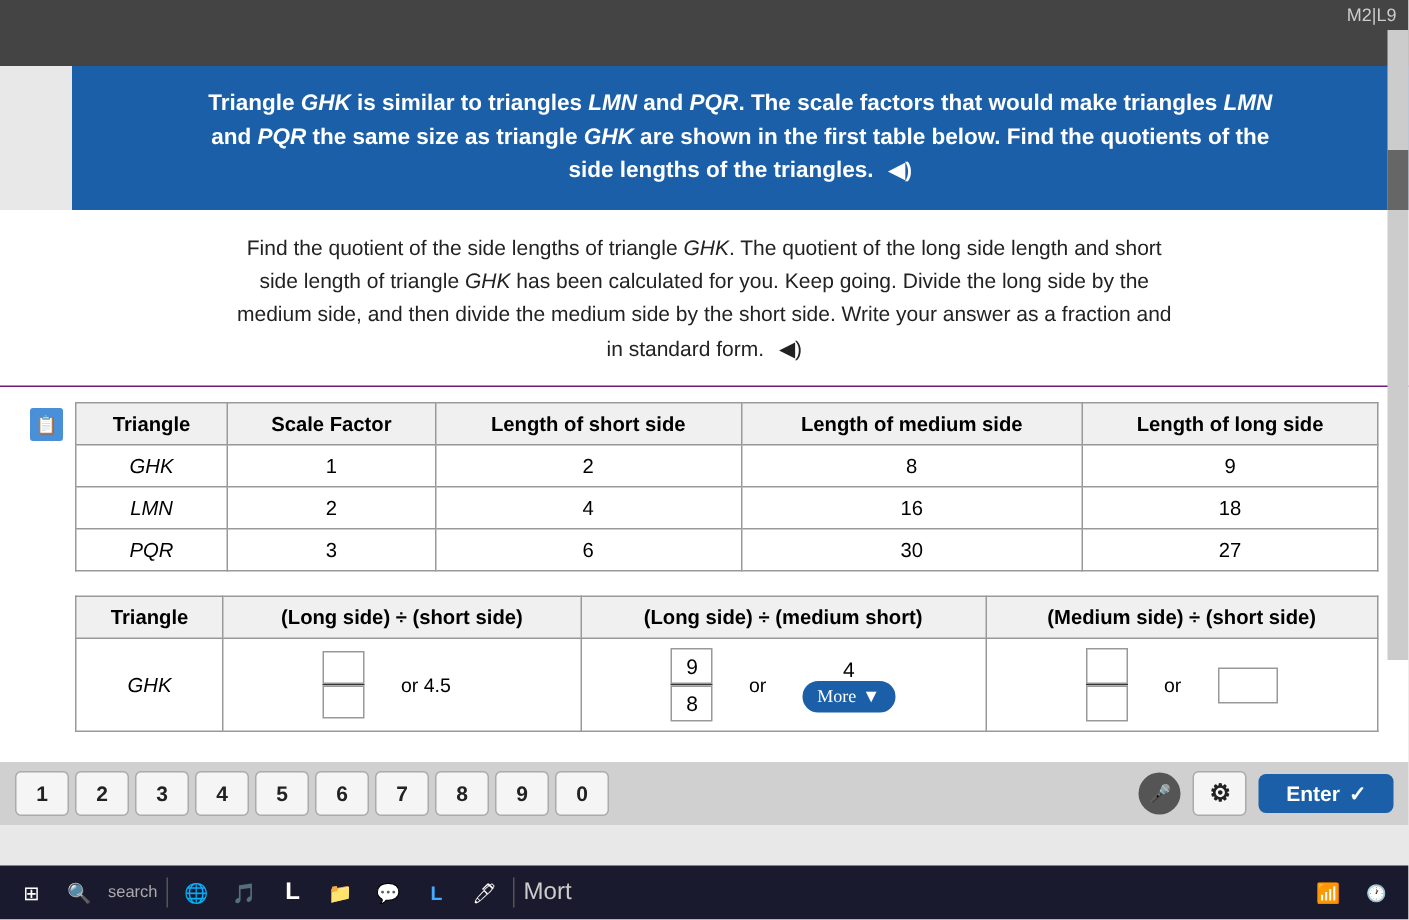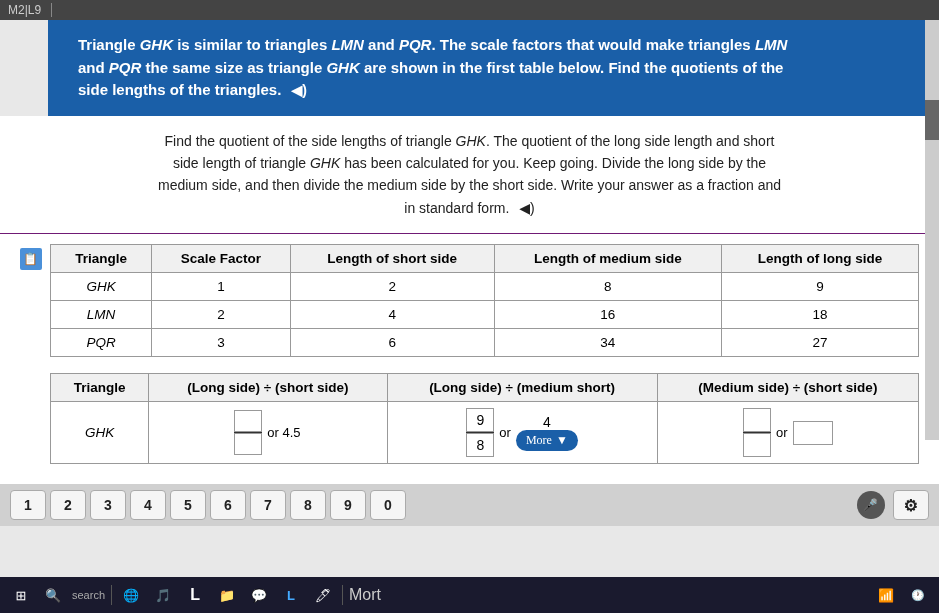--- a/index.html
+++ b/index.html
@@ -14,32 +14,34 @@
 
     
     .top-bar {
       background: #444;
       color: #ccc;
       font-size: 12px;
       padding: 3px 8px;
       display: flex;
       align-items: flex-end;
       gap: 10px;
+      flex-direction: column;
     }
     .top-bar .divider {
       width: 1px;
       height: 14px;
       background: #888;
       display: inline-block;
     }
 
     
     .instruction-box {
       background: #1a5fa8;
       color: white;
+      text-align: center;
       padding: 14px 30px;
       font-size: 15px;
       font-weight: bold;
       line-height: 1.5;
       margin-left: 48px;
     }
     .instruction-box em {
       font-style: italic;
       font-weight: bold;
     }
@@ -135,21 +137,21 @@
       cursor: pointer;
       display: inline-flex;
       align-items: center;
       gap: 4px;
       font-family: Liberation Serif, serif;
     }
 
     
     .or-text {
       font-size: 13px;
-      margin: 0 1px;
+      margin: 0 20px;
     }
 
     
     .ghk-cell {
       display: flex;
       align-items: center;
       justify-content: center;
       gap: 4px;
     }
 
@@ -330,21 +332,21 @@
           <td><em>LMN</em></td>
           <td>2</td>
           <td>4</td>
           <td>16</td>
           <td>18</td>
         </tr>
         <tr>
           <td><em>PQR</em></td>
           <td>3</td>
           <td>6</td>
-          <td>34</td>
+          <td>30</td>
           <td>27</td>
         </tr>
       </tbody>
     </table>
   </div>
 
   <div class="table2-wrapper">
     <table>
       <thead>
         <tr>
@@ -413,20 +415,24 @@
     <button class="key-btn">5</button>
     <button class="key-btn">6</button>
     <button class="key-btn">7</button>
     <button class="key-btn">8</button>
     <button class="key-btn">9</button>
     <button class="key-btn">0</button>
   </div>
   <div style="display:flex; align-items:center; gap:8px;">
     <button class="mic-btn">🎤</button>
     <button class="key-btn" style="font-size:16px;">⚙</button>
+    <button class="enter-btn">
+      <span>Enter</span>
+      <span>✓</span>
+    </button>
   </div>
 </div>
 
 <div class="scrollbar-track">
   <div class="scrollbar-thumb"></div>
 </div>
 
 <div class="taskbar">
   <div class="taskbar-icon">⊞</div>
   <div class="taskbar-icon">🔍</div>

